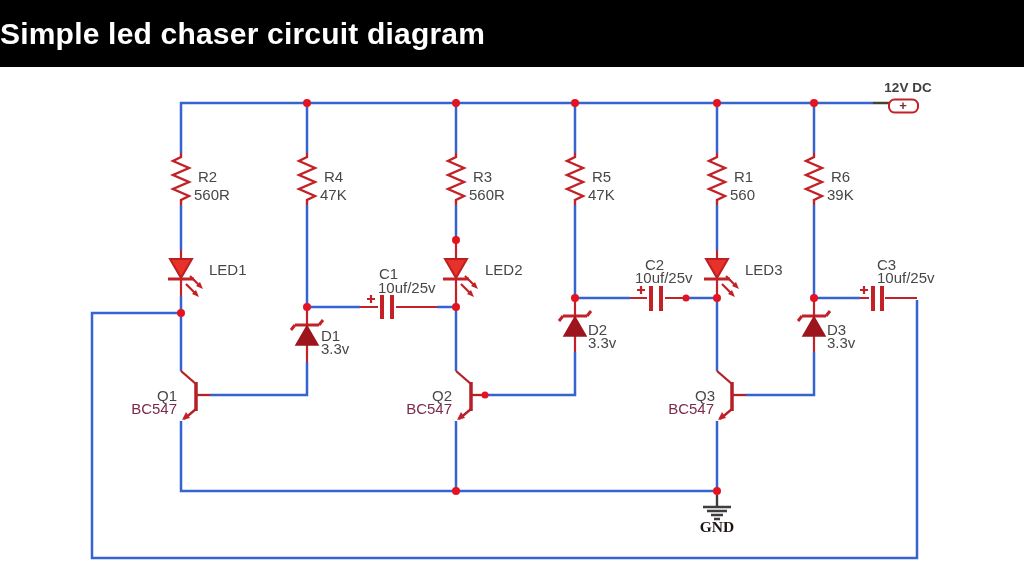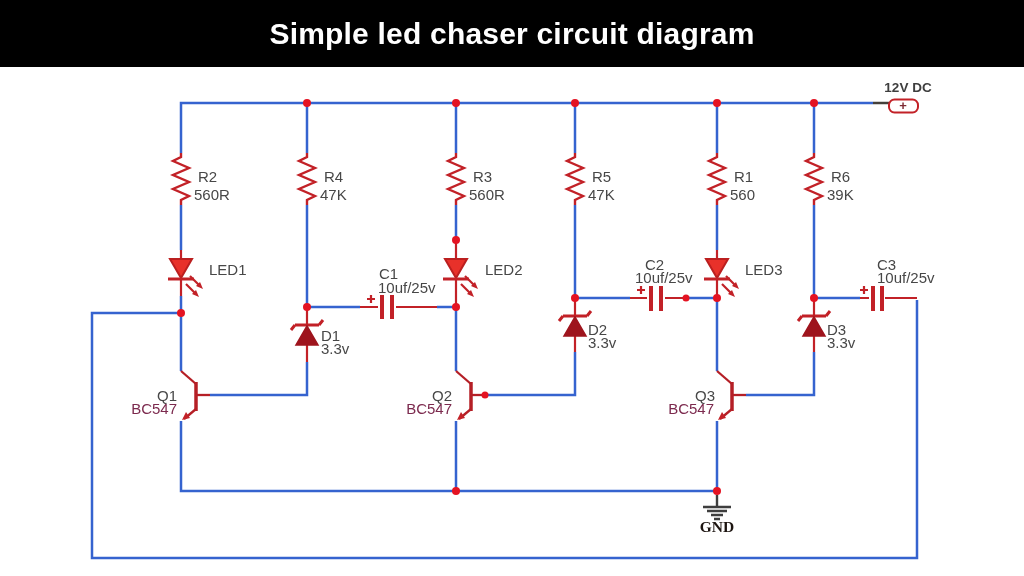--- a/index.html
+++ b/index.html
@@ -1,19 +1,19 @@
 <!DOCTYPE html>
 <html><head>
 <meta charset="utf-8">
 <style>
   html,body{margin:0;padding:0;}
   body{width:1024px;height:576px;background:#ffffff;position:relative;overflow:hidden;
        font-family:"Liberation Sans",sans-serif;}
   .header{position:absolute;top:0;left:0;width:1024px;height:67px;background:#000000;
-          display:flex;align-items:center;justify-content:center;}
+          display:flex;align-items:center;}
   .header h1{margin:0;color:#ffffff;font-size:30px;font-weight:700;letter-spacing:.2px;}
   svg{position:absolute;top:67px;left:0;display:block;}
   .wire{stroke:#3563cf;stroke-width:2.5;fill:none;}
   .lead{stroke:#c22127;stroke-width:2.2;fill:none;}
   .sym{stroke:#c22127;stroke-width:2.4;fill:none;}
   .bar{stroke:#c22127;stroke-width:3;fill:none;}
   .capbar{stroke:#c22127;stroke-width:4;fill:none;}
   .tbar{stroke:#b51f26;stroke-width:3.5;fill:none;}
   .tlead{stroke:#b51f26;stroke-width:2.3;fill:none;}
   .fillred{fill:#c22127;}

